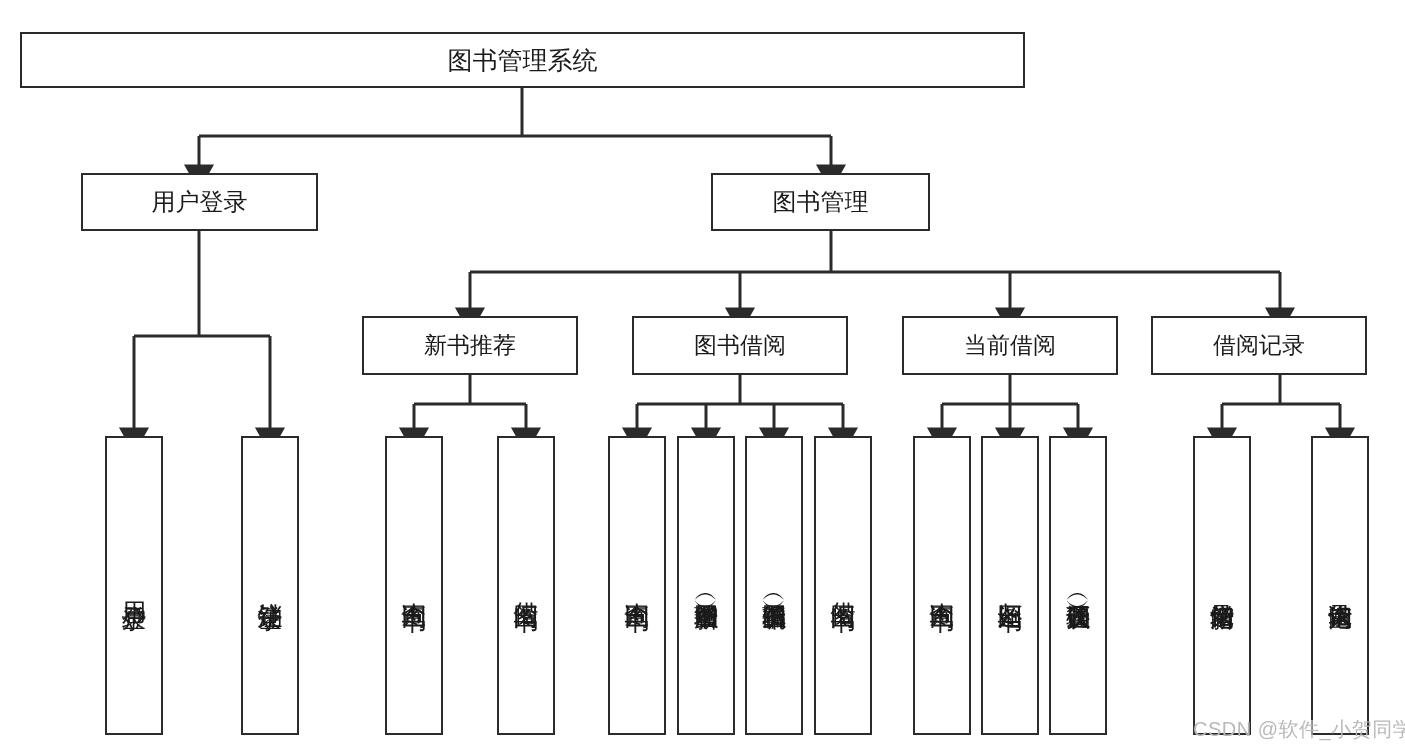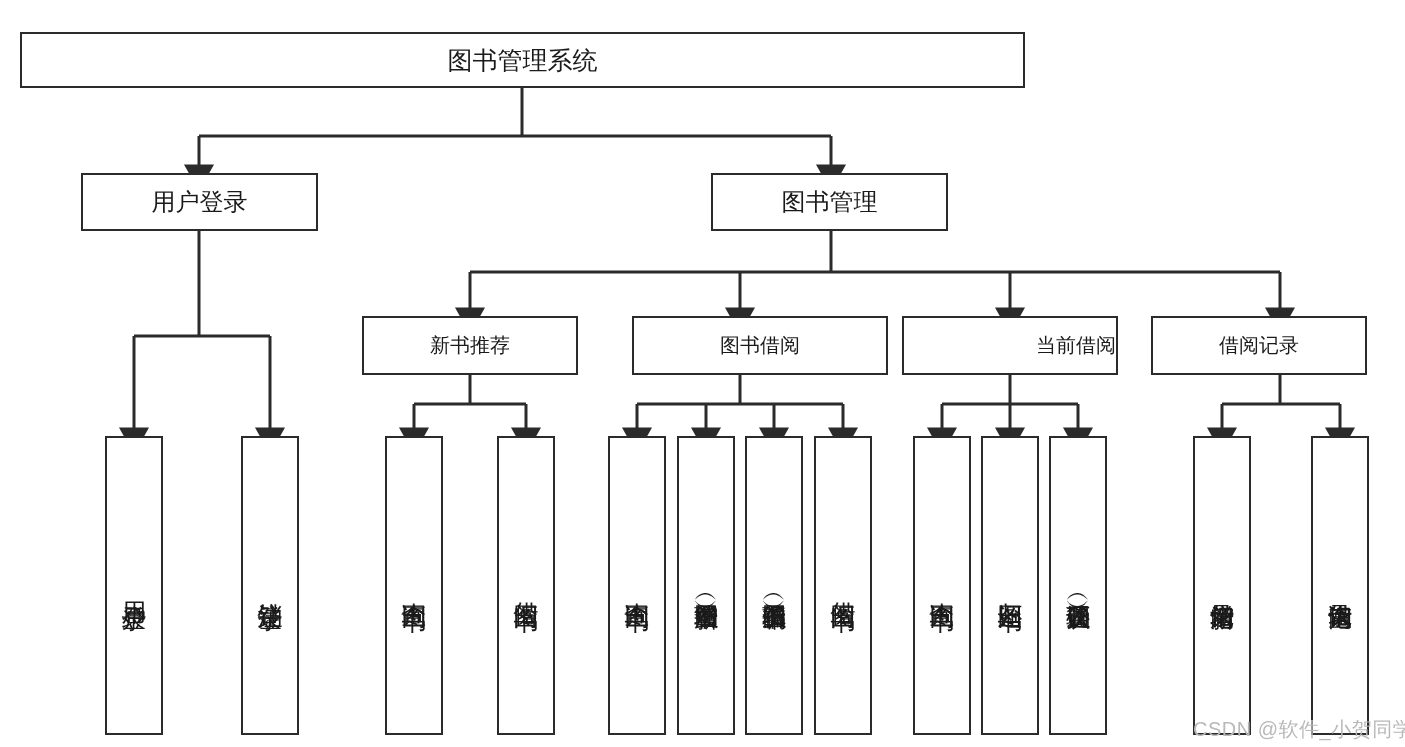--- a/index.html
+++ b/index.html
@@ -18,21 +18,21 @@
     box-sizing:border-box;
     background:#ffffff;
     border:2.5px solid #2b2b2b;
     display:flex;
     align-items:center;
     justify-content:center;
     color:#1a1a1a;
   }
   .node.root{font-size:25px;}
   .node.lvl2{font-size:24px;}
-  .node.lvl3{font-size:20px;}
+  .node.lvl3{font-size:23px;}
 
   .leaf{
     position:absolute;
     box-sizing:border-box;
     background:#ffffff;
     border:2.5px solid #2b2b2b;
     display:flex;
     align-items:center;
     justify-content:center;
     overflow:hidden;
@@ -113,31 +113,31 @@
     </g>
   </svg>
 
   <div class="node root" style="left:20px;top:12px;width:1005px;height:56px;margin-top:20px;">
     <span>图书管理系统</span>
   </div>
 
   <div class="node lvl2" style="left:81px;top:173px;width:237px;height:58px;">
     <span>用户登录</span>
   </div>
-  <div class="node lvl2" style="left:711px;top:173px;width:237px;height:58px;">
+  <div class="node lvl2" style="left:711px;top:173px;width:219px;height:58px;">
     <span>图书管理</span>
   </div>
 
   <div class="node lvl3" style="left:362px;top:316px;width:216px;height:59px;">
     <span>新书推荐</span>
   </div>
-  <div class="node lvl3" style="left:632px;top:316px;width:256px;height:59px;">
+  <div class="node lvl3" style="left:632px;top:316px;width:216px;height:59px;">
     <span>图书借阅</span>
   </div>
-  <div class="node lvl3" style="left:902px;top:316px;width:216px;height:59px;justify-content:flex-end;">
+  <div class="node lvl3" style="left:902px;top:316px;width:216px;height:59px;">
     <span>当前借阅</span>
   </div>
   <div class="node lvl3" style="left:1151px;top:316px;width:216px;height:59px;">
     <span>借阅记录</span>
   </div>
 
   <div class="leaf" style="left:105px;top:436px;width:58px;height:299px;">
     <span class="vtext">用户登录</span>
   </div>
   <div class="leaf" style="left:241px;top:436px;width:58px;height:299px;">

